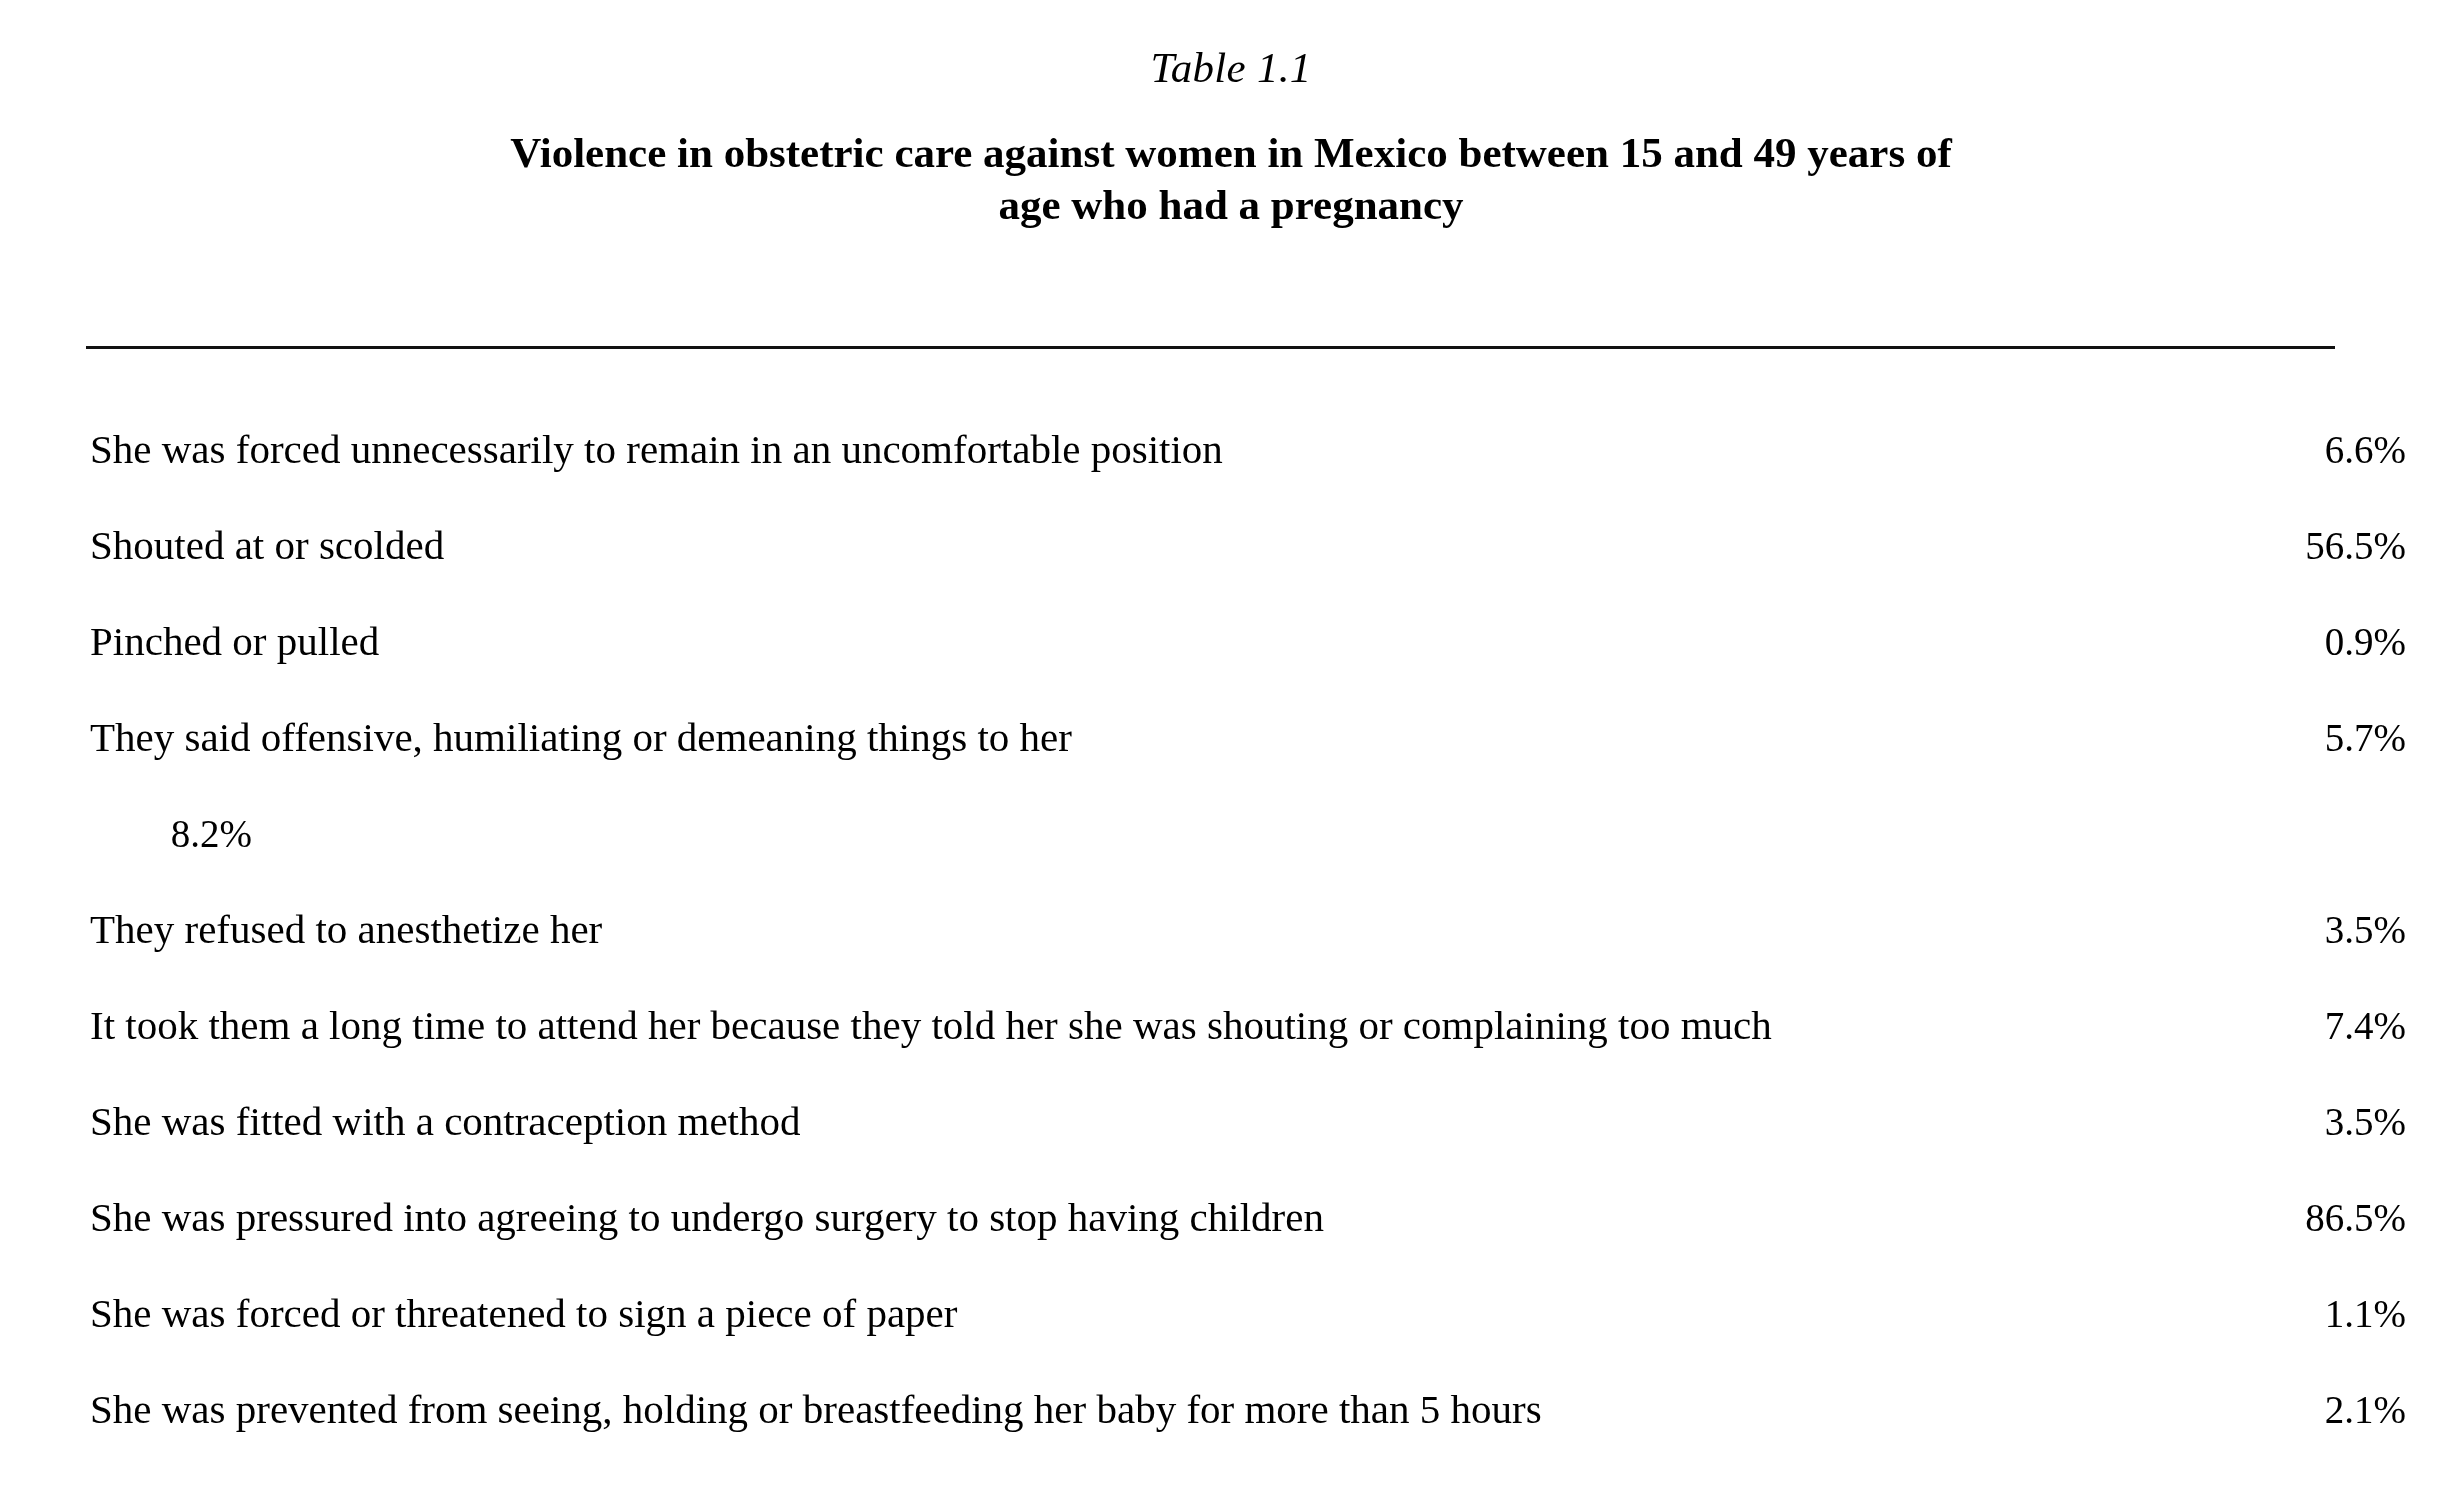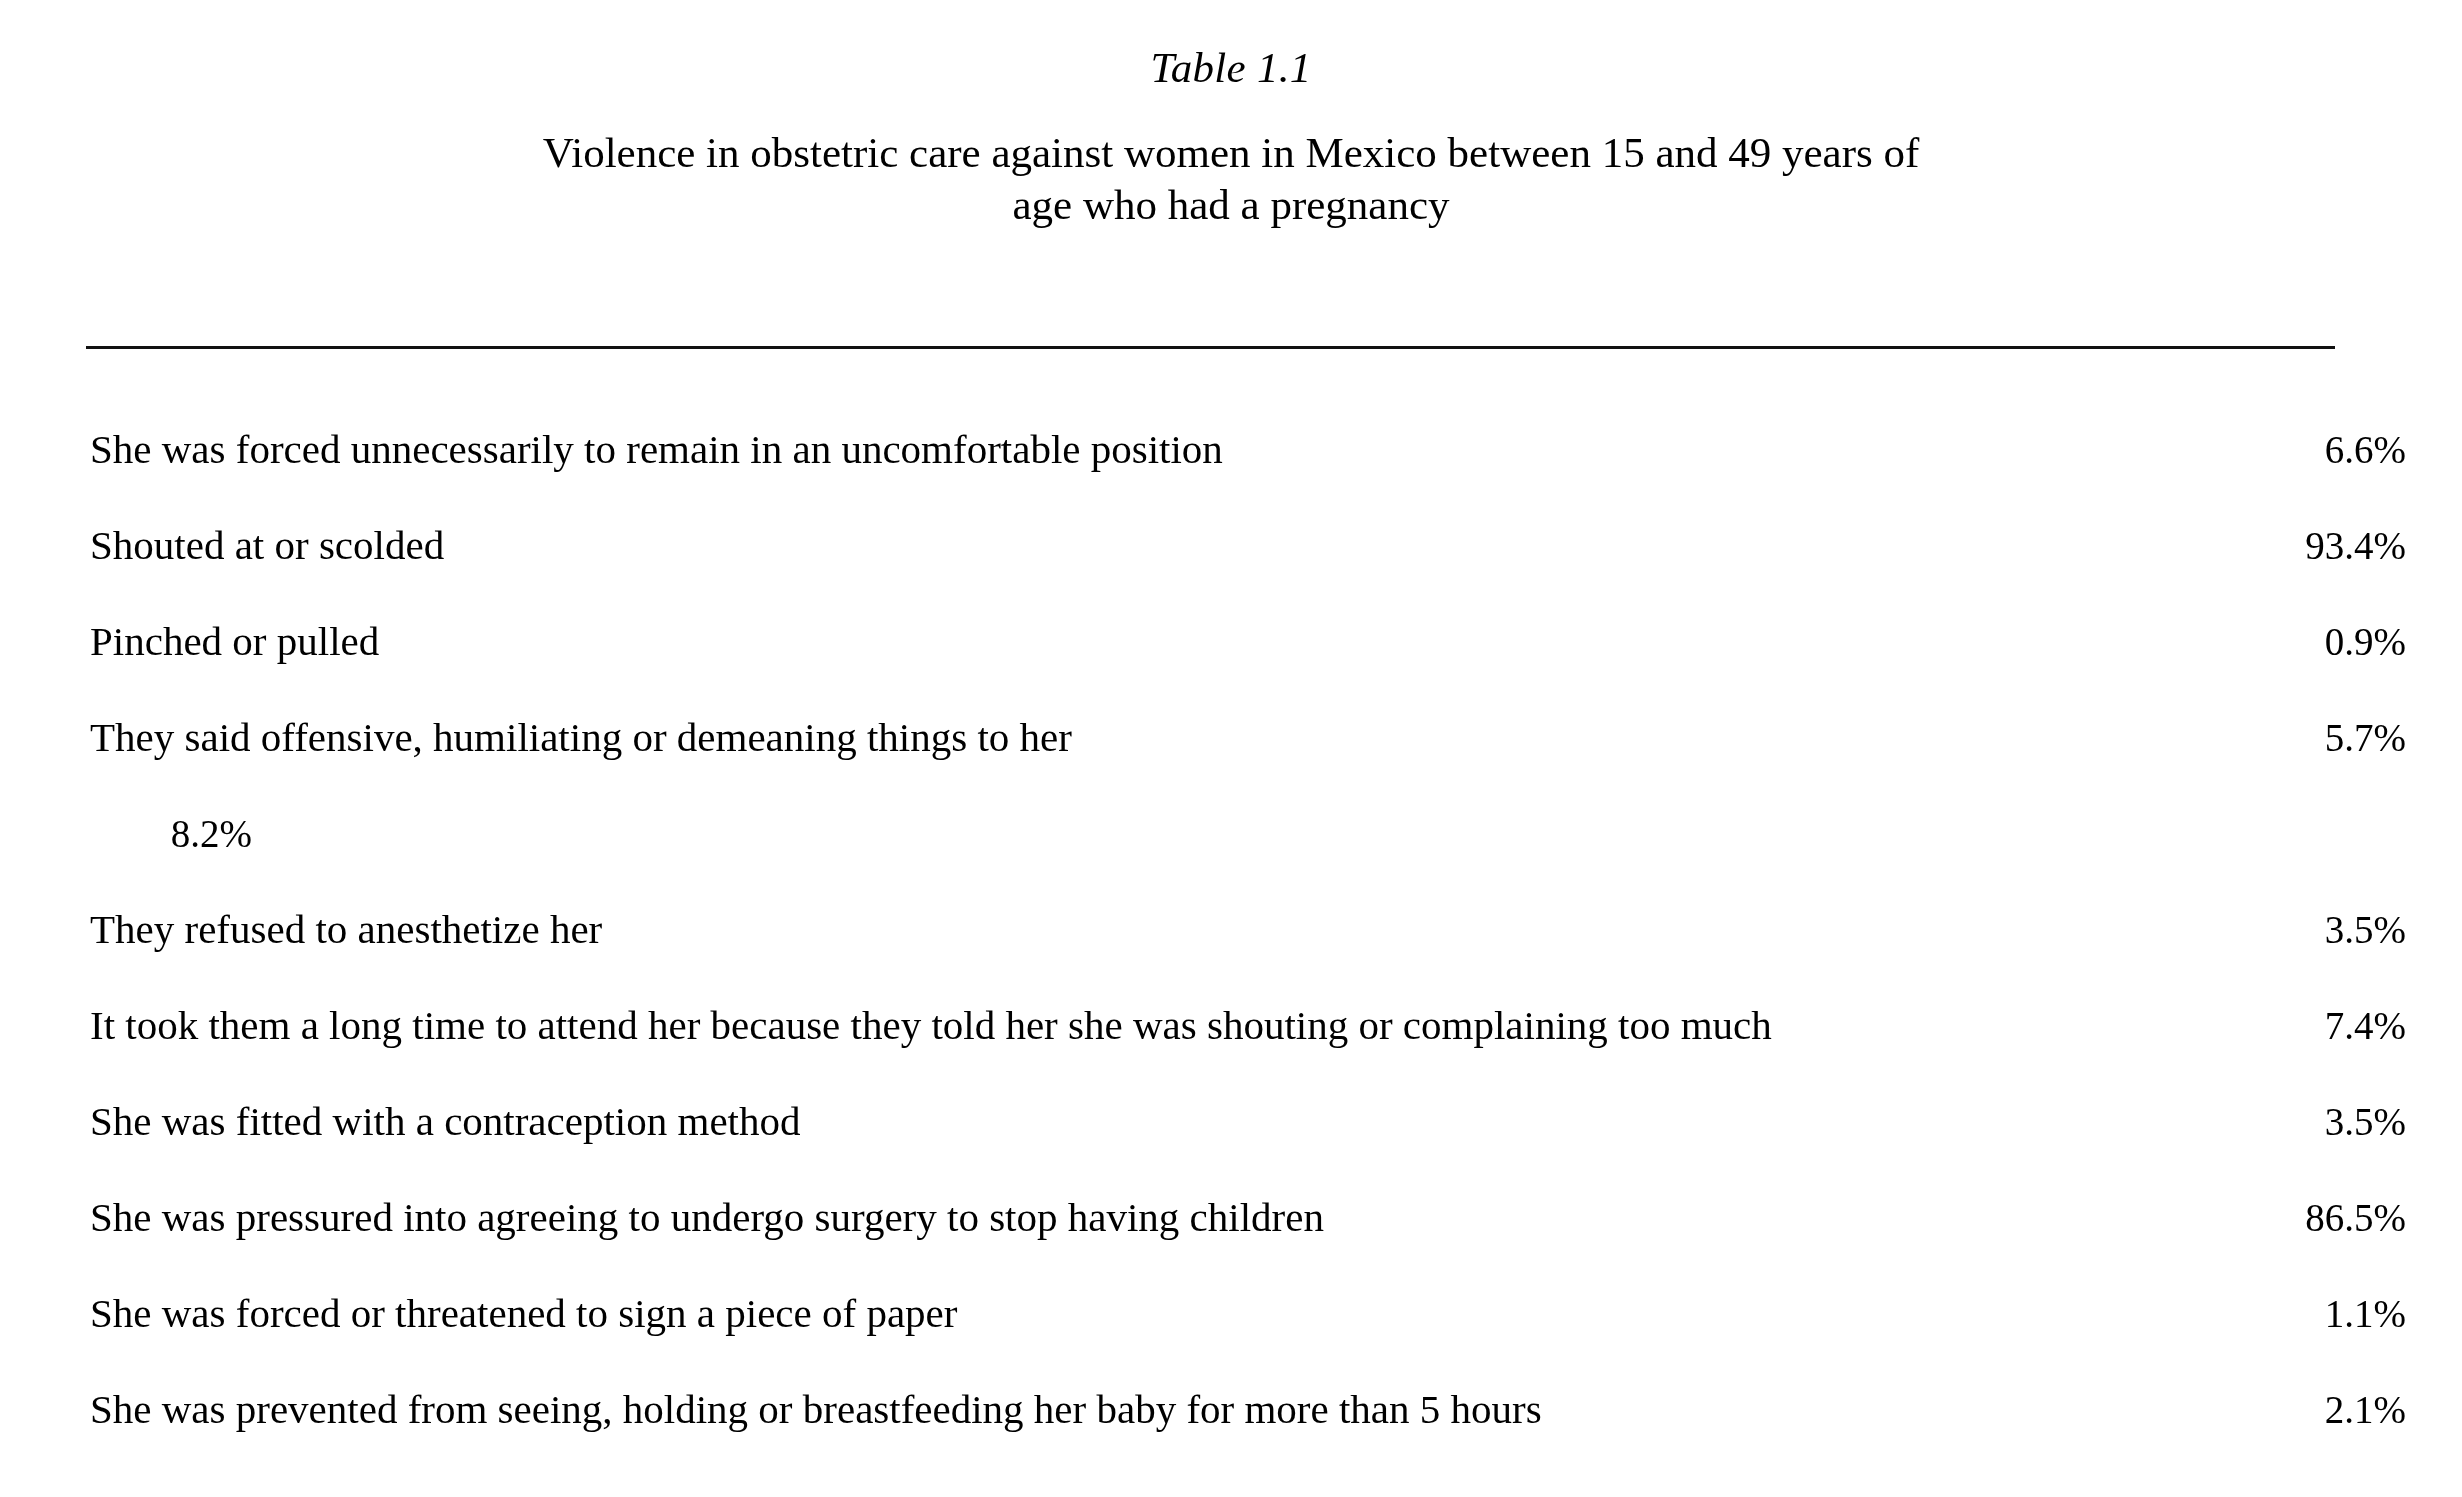--- a/index.html
+++ b/index.html
@@ -28,21 +28,21 @@
     text-align: center;
     font-style: italic;
     font-size: 43px;
     line-height: 1;
     padding-top: 46px;
     letter-spacing: 0.3px;
   }
 
   .table-title {
     text-align: center;
-    font-weight: normal;
+    font-weight: bold;
     font-size: 43px;
     line-height: 1.22;
     margin: 0 auto;
     padding-top: 38px;
     width: 1920px;
   }
 
   
   .rule {
     position: absolute;
@@ -101,21 +101,21 @@
 
   <div class="rule"></div>
 
   <div class="table-body" id="table-body">
       <div class="row">
         <div class="row-label">She was forced unnecessarily to remain in an uncomfortable position</div>
         <div class="row-value">6.6%</div>
       </div>
       <div class="row">
         <div class="row-label">Shouted at or scolded</div>
-        <div class="row-value">93.4%</div>
+        <div class="row-value">56.5%</div>
       </div>
       <div class="row">
         <div class="row-label">Pinched or pulled</div>
         <div class="row-value">0.9%</div>
       </div>
       <div class="row">
         <div class="row-label">They said offensive, humiliating or demeaning things to her</div>
         <div class="row-value">5.7%</div>
       </div>
       <div class="row">

